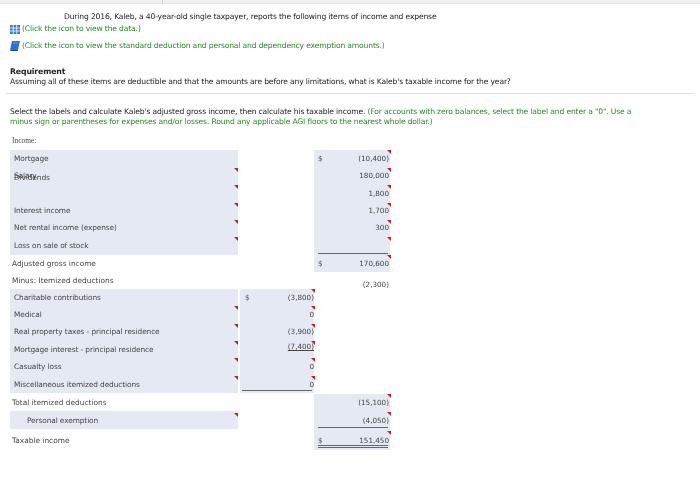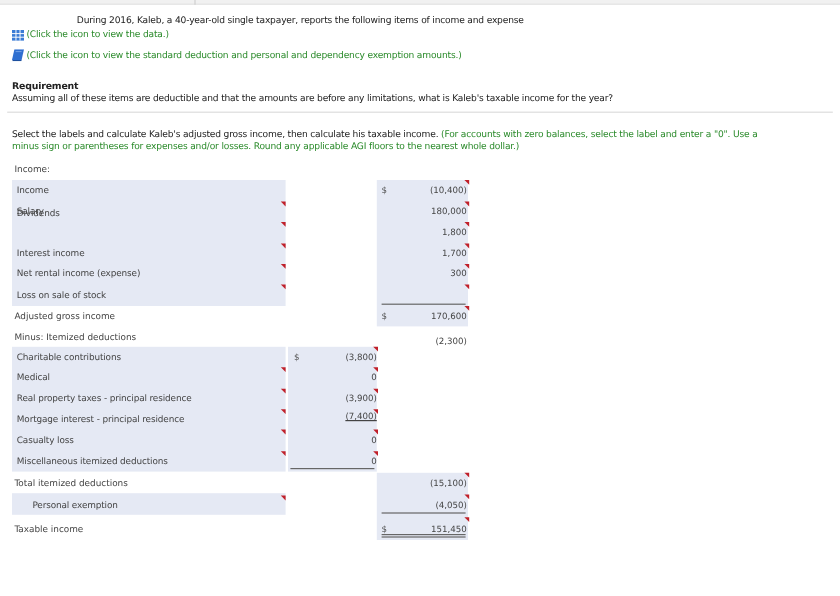--- a/index.html
+++ b/index.html
@@ -48,26 +48,26 @@
 <div class="t green" style="left:22px; top:41px;">(Click the icon to view the standard deduction and personal and dependency exemption amounts.)</div>
 
 <div class="t bold" style="left:10px; top:67px; font-size:7.8px;">Requirement</div>
 <div class="t" style="left:10px; top:77px;">Assuming all of these items are deductible and that the amounts are before any limitations, what is Kaleb's taxable income for the year?</div>
 
 <div class="divider" style="top:93px;"></div>
 
 <div class="t" style="left:10px; top:107px;"><span>Select the labels and calculate Kaleb's adjusted gross income, then calculate his taxable income.</span> <span class="green">(For accounts with zero balances, select the label and enter a "0". Use a</span></div>
 <div class="t green" style="left:10px; top:117px;">minus sign or parentheses for expenses and/or losses. Round any applicable AGI floors to the nearest whole dollar.)</div>
 
-<div class="plain" style="top:136px;">Income:</div>
+<div class="plain" style="top:136px;font-family:Liberation Serif, serif;">Income:</div>
 
 <div class="blue" style="left:10px; top:150px; width:228px; height:105px;"></div>
 <div class="blue" style="left:314px; top:150px; width:76px; height:122px;"></div>
 
-<div class="lbl" style="top:154px;">Income</div>
+<div class="lbl" style="top:154px;">Mortgage</div>
 <div class="lbl" style="top:171px;">Salary</div>
 <div class="lbl" style="top:173px;">Dividends</div>
 <div class="lbl" style="top:206px;">Interest income</div>
 <div class="lbl" style="top:223px;">Net rental income (expense)</div>
 <div class="lbl" style="top:241px;">Loss on sale of stock</div>
 
 <div class="tri" style="left:234px; top:168px;"></div>
 <div class="tri" style="left:234px; top:185px;"></div>
 <div class="tri" style="left:234px; top:203px;"></div>
 <div class="tri" style="left:234px; top:220px;"></div>

